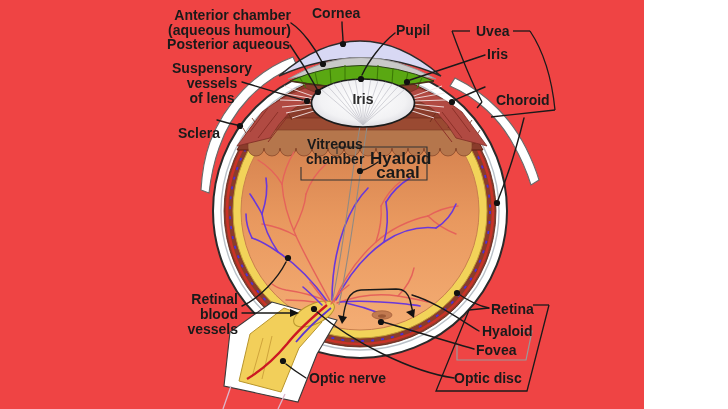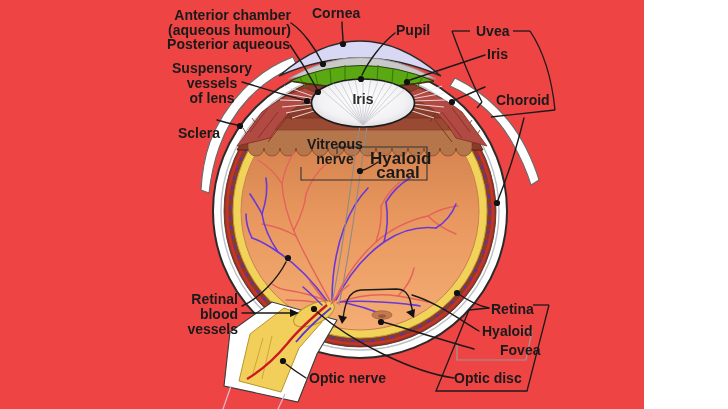--- a/index.html
+++ b/index.html
@@ -310,21 +310,21 @@
   <div class="label" style="left:178px;top:111px;margin-top:15px;">
     <span>Sclera</span>
   </div>
 
   <div class="label ctr" style="left:337px;top:92px;width:52px;color:#2b2b2b;">
     <span>Iris</span>
   </div>
 
   <div class="label ctr" style="left:306px;top:137px;width:58px;">
     <div>Vitreous</div>
-    <div>nerve</div>
+    <div>chamber</div>
   </div>
 
   <div class="label ctr small" style="left:370px;top:152px;width:56px;">
     <div>Hyaloid</div>
     <div>canal</div>
   </div>
 
   <div class="label ra" style="left:170px;top:292px;width:68px;">
     <div>Retinal</div>
     <div>blood</div>
@@ -336,21 +336,21 @@
   </div>
 
   <div class="label" style="left:491px;top:302px;text-align:right;">
     <span>Retina</span>
   </div>
 
   <div class="label" style="left:482px;top:324px;">
     <span>Hyaloid</span>
   </div>
 
-  <div class="label" style="left:476px;top:343px;margin-left:24px;">
+  <div class="label" style="left:476px;top:343px;">
     <span>Fovea</span>
   </div>
 
   <div class="label" style="left:454px;top:371px;">
     <span>Optic disc</span>
   </div>
 
 </div>
 
 </body></html>

